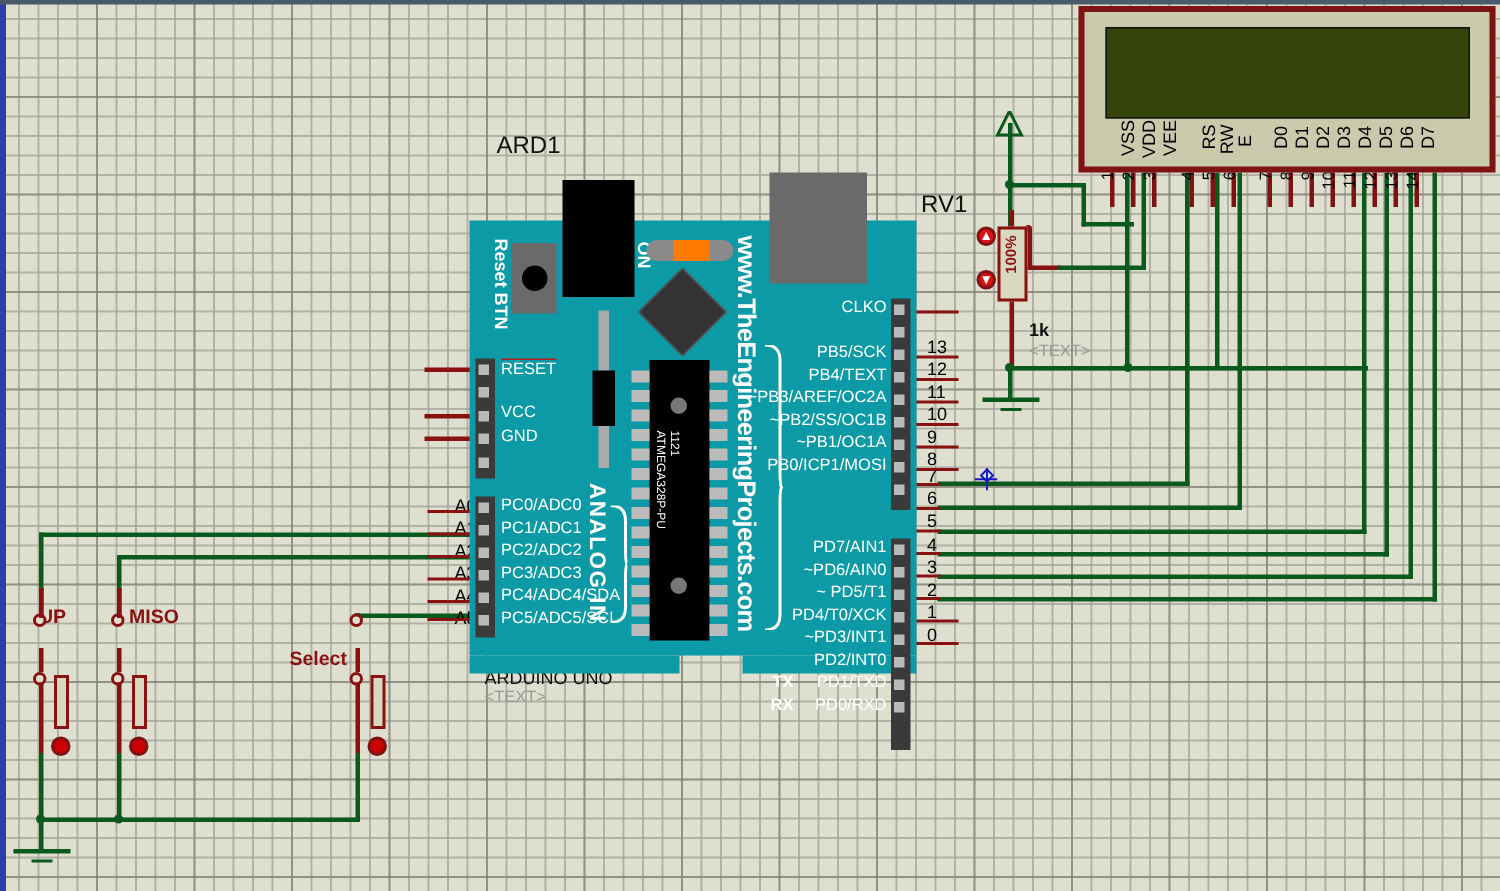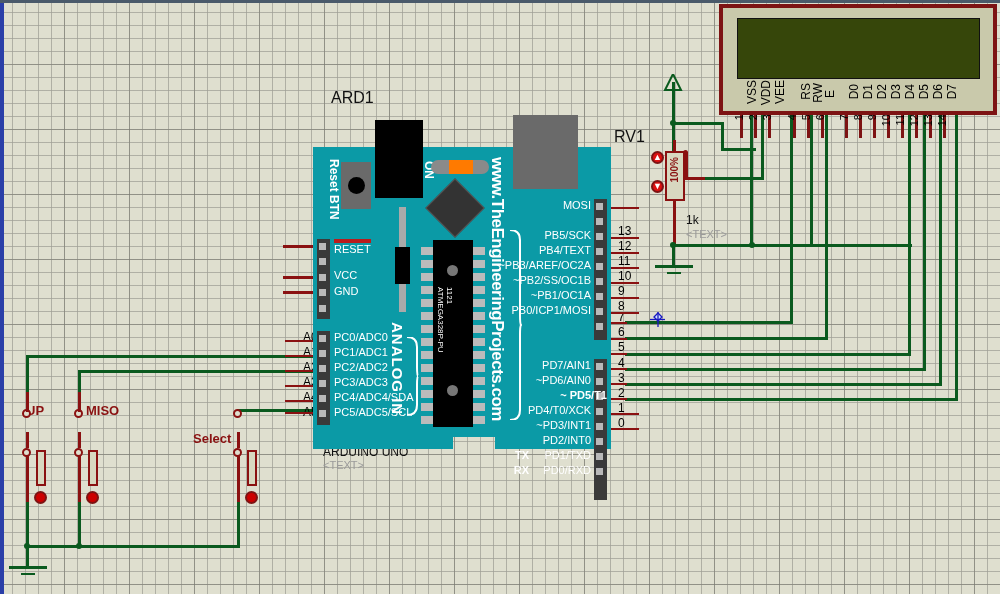--- a/index.html
+++ b/index.html
@@ -35,21 +35,21 @@
   }
   #ard .notch{position:absolute;right:0;bottom:-12px;width:116px;height:12px;background:#0b9aa6;}
   #ard .notch2{position:absolute;left:0;bottom:-12px;width:140px;height:12px;background:#0b9aa6;}
   .vtextd{writing-mode:vertical-rl;}
   .wht{color:#fff;font-weight:bold;}
   .hdr{position:absolute;background:#3a3a3a;}
   .hpin{position:absolute;width:7px;height:7px;background:#b9b9b9;}
   .lbl{position:absolute;color:#fff;font-size:11px;font-family:"Liberation Sans",sans-serif;white-space:nowrap;}
   .pnum{position:absolute;color:#000;font-size:12px;font-family:"Liberation Sans",sans-serif;}
   .anum{position:absolute;color:#000;font-size:12px;font-family:"Liberation Sans",sans-serif;}
-  .ovl{border-top:4px solid #b91c1c;}
+  .ovl{border-top:1px solid #b91c1c;}
   
   #lcd{position:absolute;left:719px;top:4px;width:278px;height:111px;
        background:#c9c9ab;border:4px solid #7d1313;box-sizing:border-box;z-index:30;}
   #lcd .screen{position:absolute;left:14px;top:10px;width:243px;height:61px;
        background:#36460a;border:1px solid #111;box-sizing:border-box;}
   .lcdpin{position:absolute;color:#000;font-size:12px;writing-mode:vertical-rl;transform:rotate(180deg);
           font-family:"Liberation Sans",sans-serif;letter-spacing:0px;}
   .lcdleg{position:absolute;width:3px;background:#7d1313;}
   .lcdnum{position:absolute;color:#000;font-size:11px;writing-mode:vertical-rl;transform:rotate(180deg);
           font-family:"Liberation Sans",sans-serif;}
@@ -263,40 +263,40 @@
     <div class="hdr" style="left:281px;top:52px;width:13px;height:141px;"></div>
     <div class="hpin" style="left:283px;top:56px;"></div>
     <div class="hpin" style="left:283px;top:71px;"></div>
     <div class="hpin" style="left:283px;top:86px;"></div>
     <div class="hpin" style="left:283px;top:101px;"></div>
     <div class="hpin" style="left:283px;top:116px;"></div>
     <div class="hpin" style="left:283px;top:131px;"></div>
     <div class="hpin" style="left:283px;top:146px;"></div>
     <div class="hpin" style="left:283px;top:161px;"></div>
     <div class="hpin" style="left:283px;top:176px;"></div>
-    <div class="lbl" style="right:20px;top:52px;">MOSI</div>
+    <div class="lbl" style="right:20px;top:52px;">CLKO</div>
     <div class="lbl" style="right:20px;top:82px;">PB5/SCK</div>
     <div class="lbl" style="right:20px;top:97px;">PB4/TEXT</div>
     <div class="lbl" style="right:20px;top:112px;">~PB3/AREF/OC2A</div>
     <div class="lbl" style="right:20px;top:127px;">~PB2/SS/OC1B</div>
     <div class="lbl" style="right:20px;top:142px;">~PB1/OC1A</div>
     <div class="lbl" style="right:20px;top:157px;">PB0/ICP1/MOSI</div>
 
     <div class="hdr" style="left:281px;top:212px;width:13px;height:141px;"></div>
     <div class="hpin" style="left:283px;top:216px;"></div>
     <div class="hpin" style="left:283px;top:231px;"></div>
     <div class="hpin" style="left:283px;top:246px;"></div>
     <div class="hpin" style="left:283px;top:261px;"></div>
     <div class="hpin" style="left:283px;top:276px;"></div>
     <div class="hpin" style="left:283px;top:291px;"></div>
     <div class="hpin" style="left:283px;top:306px;"></div>
     <div class="hpin" style="left:283px;top:321px;"></div>
     <div class="lbl" style="right:20px;top:212px;">PD7/AIN1</div>
     <div class="lbl" style="right:20px;top:227px;">~PD6/AIN0</div>
-    <div class="lbl" style="right:4px;top:242px;font-weight:bold;">~ PD5/T1</div>
+    <div class="lbl" style="right:20px;top:242px;">~ PD5/T1</div>
     <div class="lbl" style="right:20px;top:257px;">PD4/T0/XCK</div>
     <div class="lbl" style="right:20px;top:272px;">~PD3/INT1</div>
     <div class="lbl" style="right:20px;top:287px;">PD2/INT0</div>
     <div class="lbl" style="right:20px;top:302px;">PD1/TXD</div>
     <div class="lbl" style="right:20px;top:317px;">PD0/RXD</div>
     <div class="lbl" style="right:82px;top:302px;font-weight:bold;">TX</div>
     <div class="lbl" style="right:82px;top:317px;font-weight:bold;">RX</div>
   </div>
 
   <div class="wr" style="left:283px;top:245px;width:32px;height:3px;"></div>
@@ -351,21 +351,21 @@
   <div class="blktxt" style="left:331px;top:89px;font-size:16px;">ARD1</div>
   <div class="smlblk" style="left:323px;top:445px;">ARDUINO UNO</div>
   <div class="graytxt" style="left:323px;top:459px;font-size:11px;">&lt;TEXT&gt;</div>
 
   <div class="blktxt" style="left:614px;top:128px;font-size:16px;">RV1</div>
   <div id="pot">
     <div class="pv">100%</div>
   </div>
   <div class="arrowbtn" style="left:651px;top:151px;">▲</div>
   <div class="arrowbtn" style="left:651px;top:180px;">▼</div>
-  <div class="smlblk" style="left:686px;top:213px;">1k</div>
+  <div class="smlblk" style="left:686px;top:213px;font-weight:bold;">1k</div>
   <div class="graytxt" style="left:686px;top:228px;font-size:11px;">&lt;TEXT&gt;</div>
 
   <div class="abs" style="left:683px;top:150px;width:5px;height:5px;border-radius:50%;background:#8a1111;"></div>
 
   <div id="lcd">
     <div class="screen"></div>
     <div class="lcdpin" style="left:22px;top:72px;">VSS</div>
     <div class="lcdpin" style="left:36px;top:72px;">VDD</div>
     <div class="lcdpin" style="left:50px;top:72px;">VEE</div>
     <div class="lcdpin" style="left:76px;top:75px;">RS</div>

